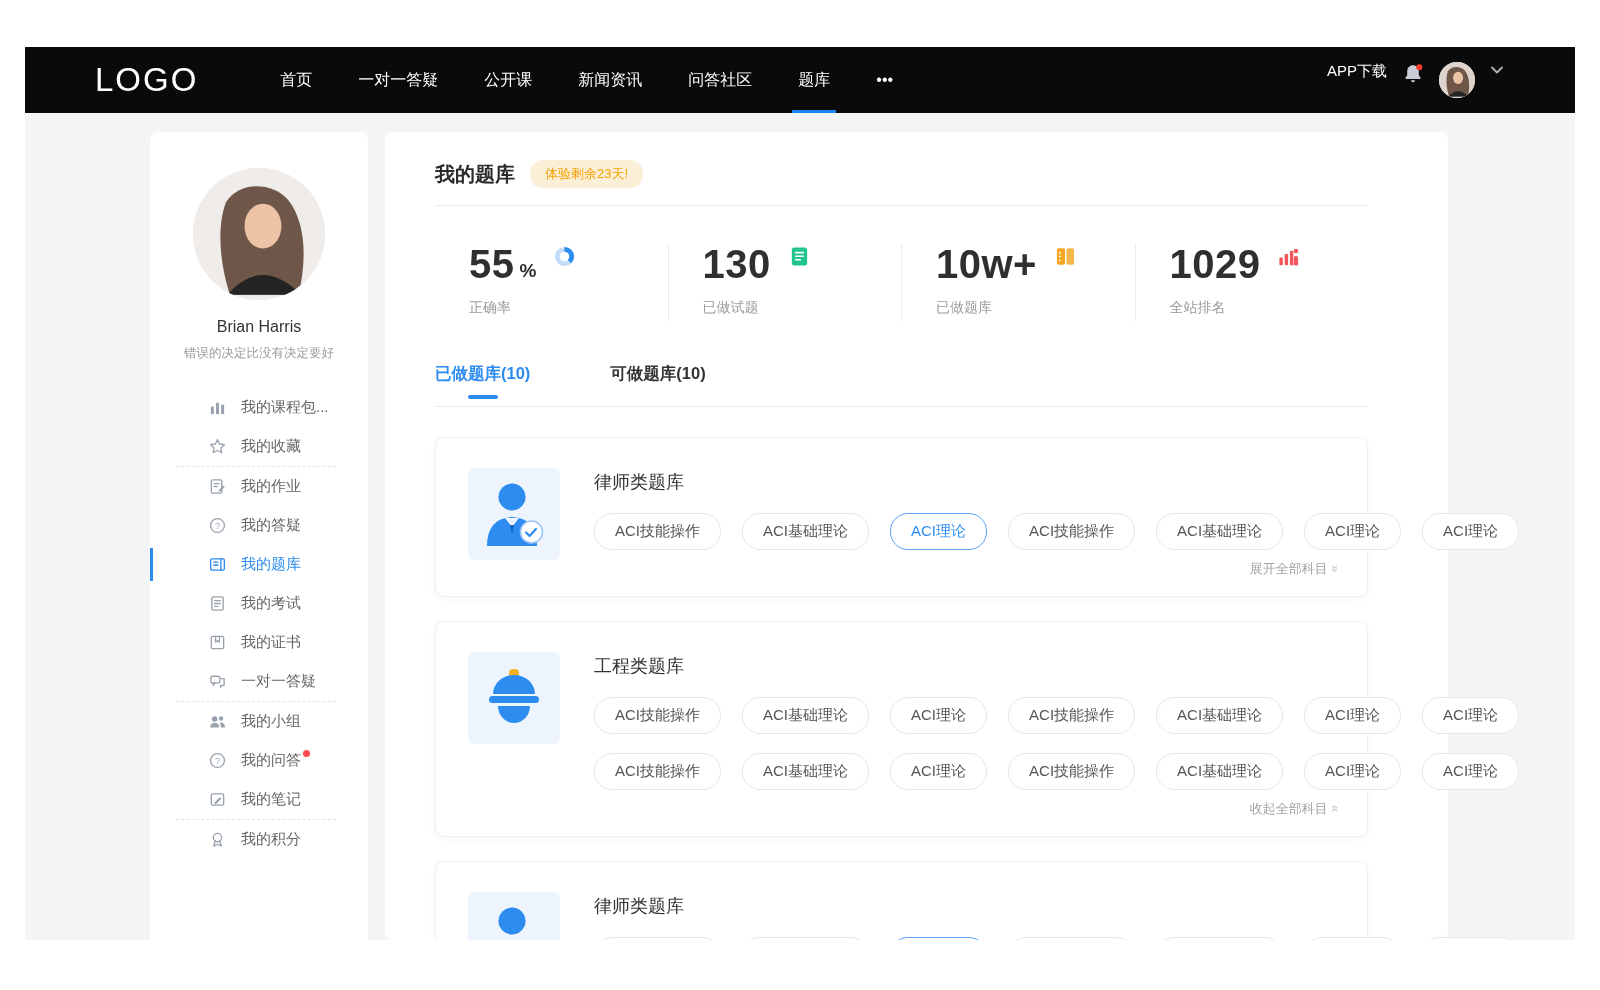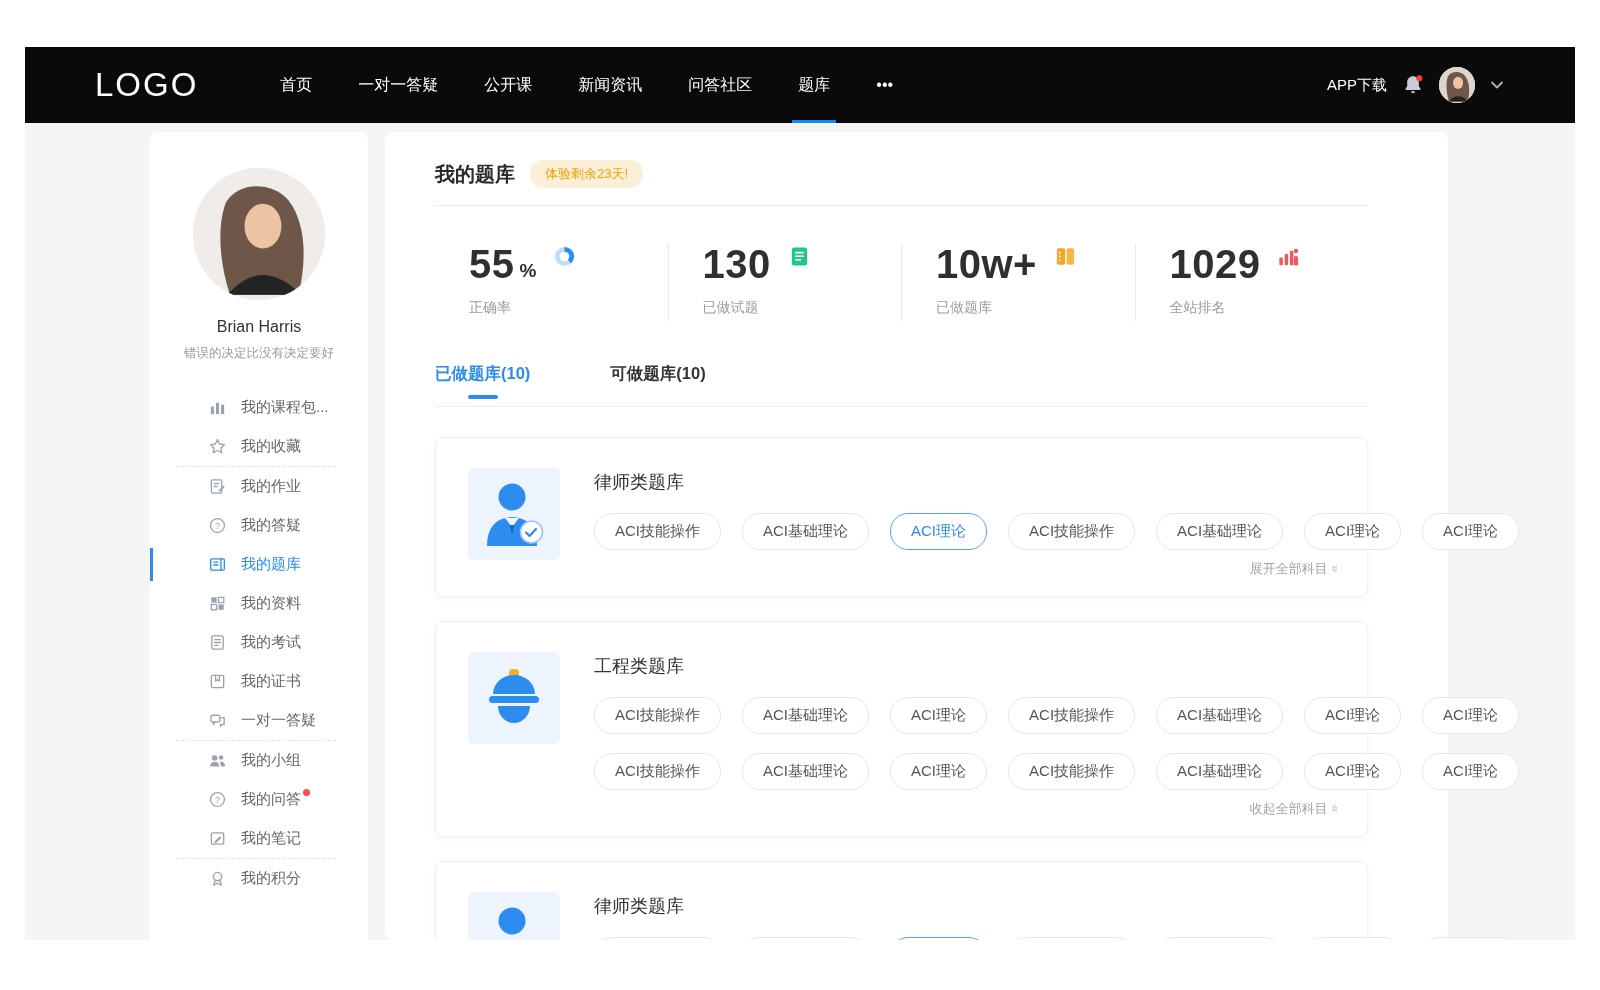--- a/index.html
+++ b/index.html
@@ -4,27 +4,27 @@
 <style>
   * { margin:0; padding:0; box-sizing:border-box; }
   html,body { width:1600px; height:990px; background:#ffffff;
     font-family:"Liberation Sans","DejaVu Sans",sans-serif; }
   body { position:relative; overflow:hidden; }
 
   .viewport { position:absolute; left:25px; top:47px; width:1550px; height:893px;
     background:#f4f5f7; overflow:hidden; }
 
   
-  .navbar { height:76px; background:#0a0a0a; display:flex; align-items:center; position:relative; }
+  .navbar { height:66px; background:#0a0a0a; display:flex; align-items:center; position:relative; }
   .logo { margin-left:70px; color:#fff; font-size:33px; font-weight:400; letter-spacing:2px; cursor:pointer; }
   .nav-items { display:flex; margin-left:82px; height:100%; align-items:center; gap:46px; }
   .nav-item { color:#fff; font-size:16px; position:relative; height:100%; display:flex; align-items:center; cursor:pointer; white-space:nowrap; }
   .nav-item .underline { position:absolute; bottom:0; left:50%; transform:translateX(-50%);
     width:44px; height:3px; background:#1a85f5; }
-  .nav-right { margin-left:auto; margin-right:70px; display:flex; align-items:center; gap:14px; }
+  .nav-right { margin-left:auto; margin-right:70px; display:flex; gap:14px; }
   .app-download { color:#fff; font-size:15px; cursor:pointer; }
   .bell { position:relative; width:24px; height:24px; cursor:pointer; }
   .nav-avatar { width:36px; height:36px; border-radius:50%; overflow:hidden; background:#d9d2cb; cursor:pointer; }
   .nav-chevron { color:#aeb4bb; cursor:pointer; display:flex; }
 
   
   .sidebar { position:absolute; left:125px; top:85px; width:218px; height:808px;
     background:#fff; border-radius:8px 8px 0 0; }
   .profile-avatar { width:132px; height:132px; border-radius:50%; overflow:hidden;
     margin:36px auto 0; background:#efecea; }
@@ -179,31 +179,20 @@
               <rect x="2.8" y="4" width="14.4" height="12" rx="1.5" fill="none" stroke="currentColor" stroke-width="1.4" stroke-linecap="round" stroke-linejoin="round"></rect>
               <path d="M6 7.5h4.5M6 10.5h4.5" fill="none" stroke="currentColor" stroke-width="1.4" stroke-linecap="round" stroke-linejoin="round"></path>
               <path d="M13.6 4v12" fill="none" stroke="currentColor" stroke-width="1.4" stroke-linecap="round" stroke-linejoin="round"></path>
             </svg>
           </span>
           <span>我的题库</span>
         </div>
         <div class="menu-item">
           <span class="mi-icon">
             <svg viewBox="0 0 20 20">
-              <rect x="3.5" y="3.5" width="5.6" height="5.6" fill="currentColor"></rect>
-              <rect x="11" y="3.5" width="5.6" height="5.6" fill="none" stroke="currentColor" stroke-width="1.4" stroke-linecap="round" stroke-linejoin="round"></rect>
-              <rect x="3.5" y="11" width="5.6" height="5.6" fill="none" stroke="currentColor" stroke-width="1.4" stroke-linecap="round" stroke-linejoin="round"></rect>
-              <rect x="11" y="11" width="5.6" height="5.6" fill="currentColor"></rect>
-            </svg>
-          </span>
-          <span>我的资料</span>
-        </div>
-        <div class="menu-item">
-          <span class="mi-icon">
-            <svg viewBox="0 0 20 20">
               <rect x="4" y="3" width="12" height="14" rx="1.5" fill="none" stroke="currentColor" stroke-width="1.4" stroke-linecap="round" stroke-linejoin="round"></rect>
               <path d="M7 7h6M7 10h6M7 13h3.5" fill="none" stroke="currentColor" stroke-width="1.4" stroke-linecap="round" stroke-linejoin="round"></path>
             </svg>
           </span>
           <span>我的考试</span>
         </div>
         <div class="menu-item">
           <span class="mi-icon">
             <svg viewBox="0 0 20 20">
               <rect x="3.5" y="3.5" width="13" height="13" rx="1.5" fill="none" stroke="currentColor" stroke-width="1.4" stroke-linecap="round" stroke-linejoin="round"></rect>

